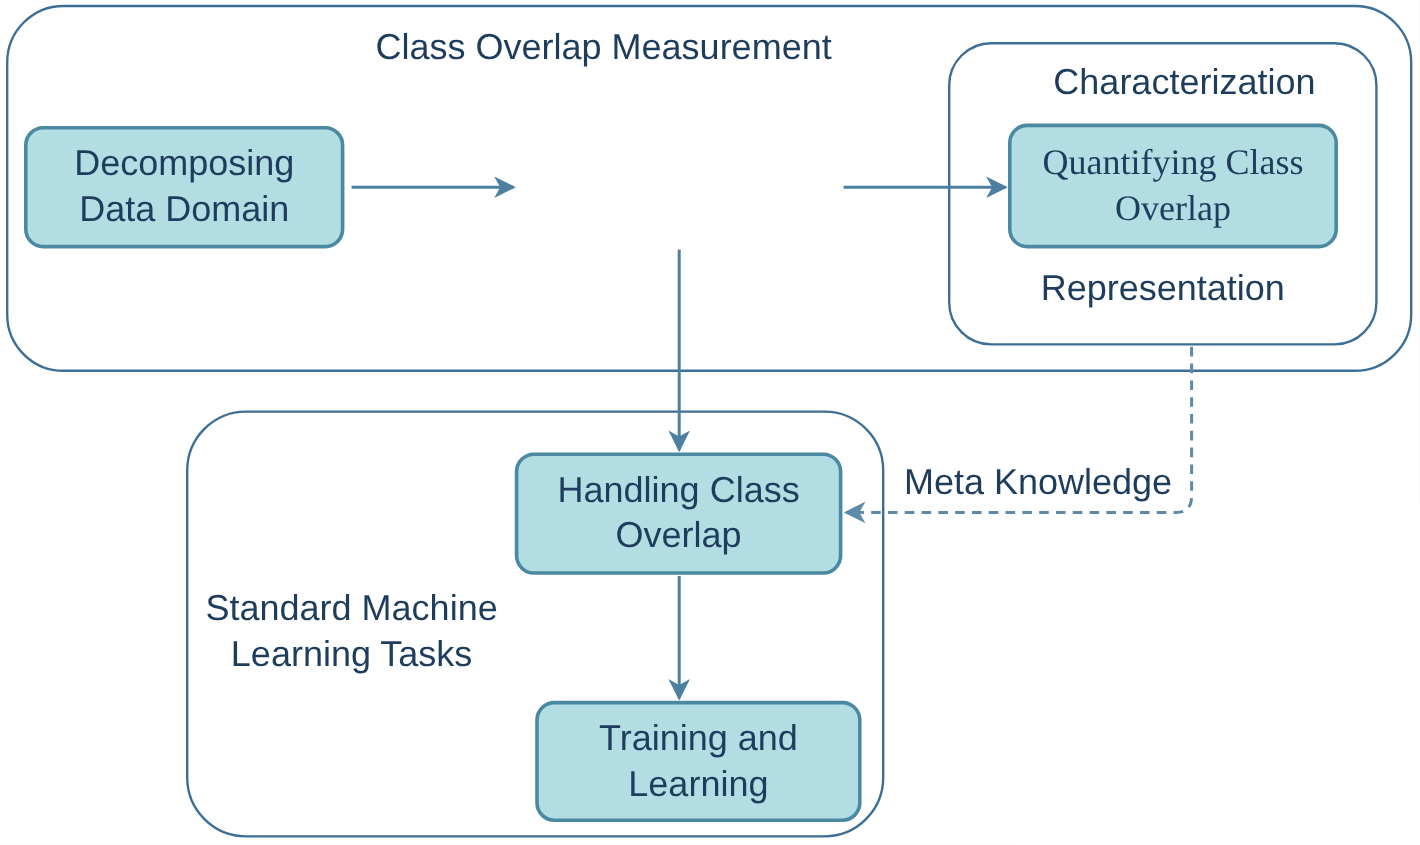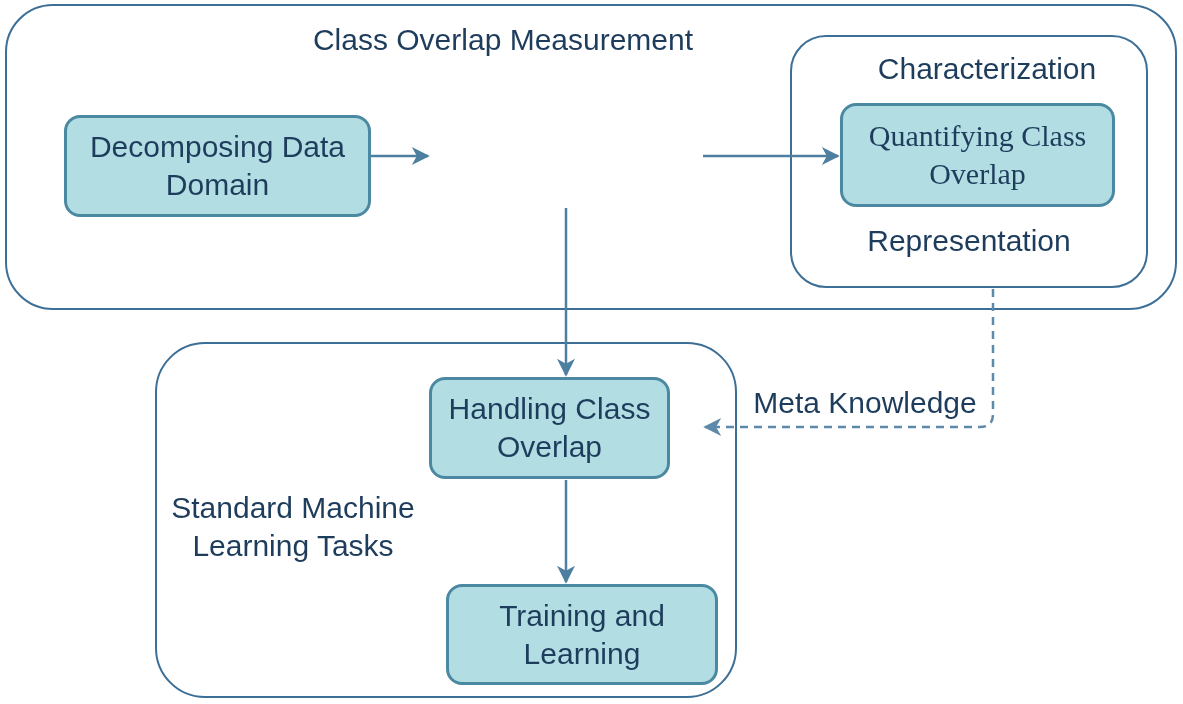--- a/index.html
+++ b/index.html
@@ -48,24 +48,24 @@
     border-radius: 16px;
     display: flex;
     align-items: center;
     justify-content: center;
     text-align: center;
     font-size: 30px;
     line-height: 38px;
     color: var(--text);
     padding: 4px;
   }
-  #n-decomposing { left: 20px;  top: 115px; width: 307px; height: 102px; margin-left: 44px; }
+  #n-decomposing { left: 20px;  top: 105px; width: 267px; height: 102px; }
   #n-identifying { left: 430px; top: 104px; width: 273px; height: 103px; }
   #n-quantifying { left: 840px; top: 103px; width: 275px; height: 104px; font-family: Liberation Serif, serif; }
-  #n-handling    { left: 429px; top: 377px; width: 241px; height: 102px; }
+  #n-handling    { left: 429px; top: 377px; width: 273px; height: 102px; }
   #n-training    { left: 430px; top: 584px; width: 272px; height: 101px; margin-left: 16px; }
 
   .lbl {
     position: absolute;
     font-size: 30px;
     line-height: 38px;
     text-align: center;
     color: var(--text);
   }
   #lbl-title { left: 203px; top: 21px;  width: 600px; }

